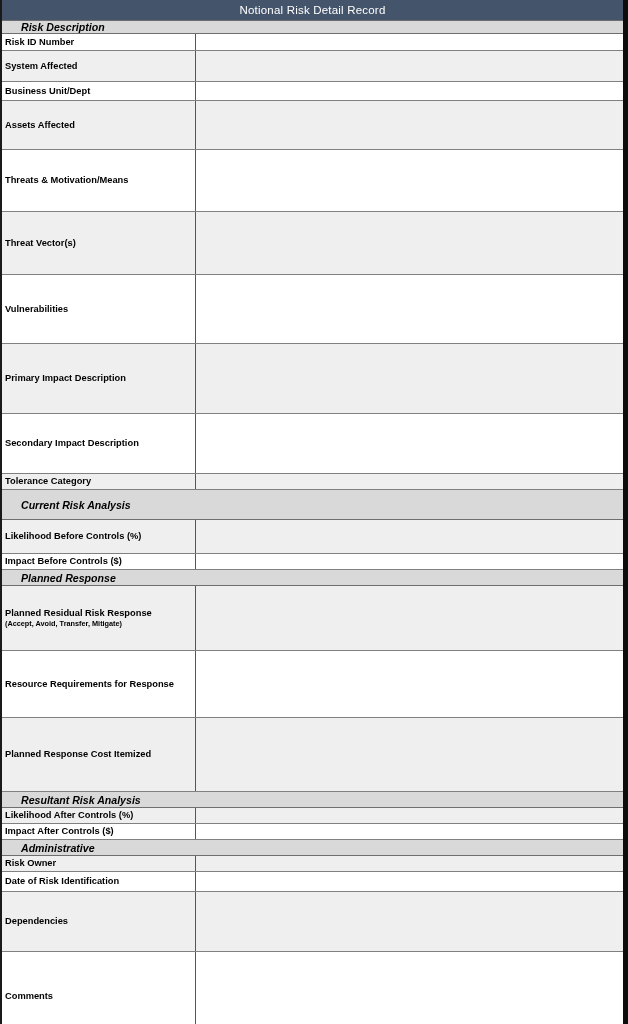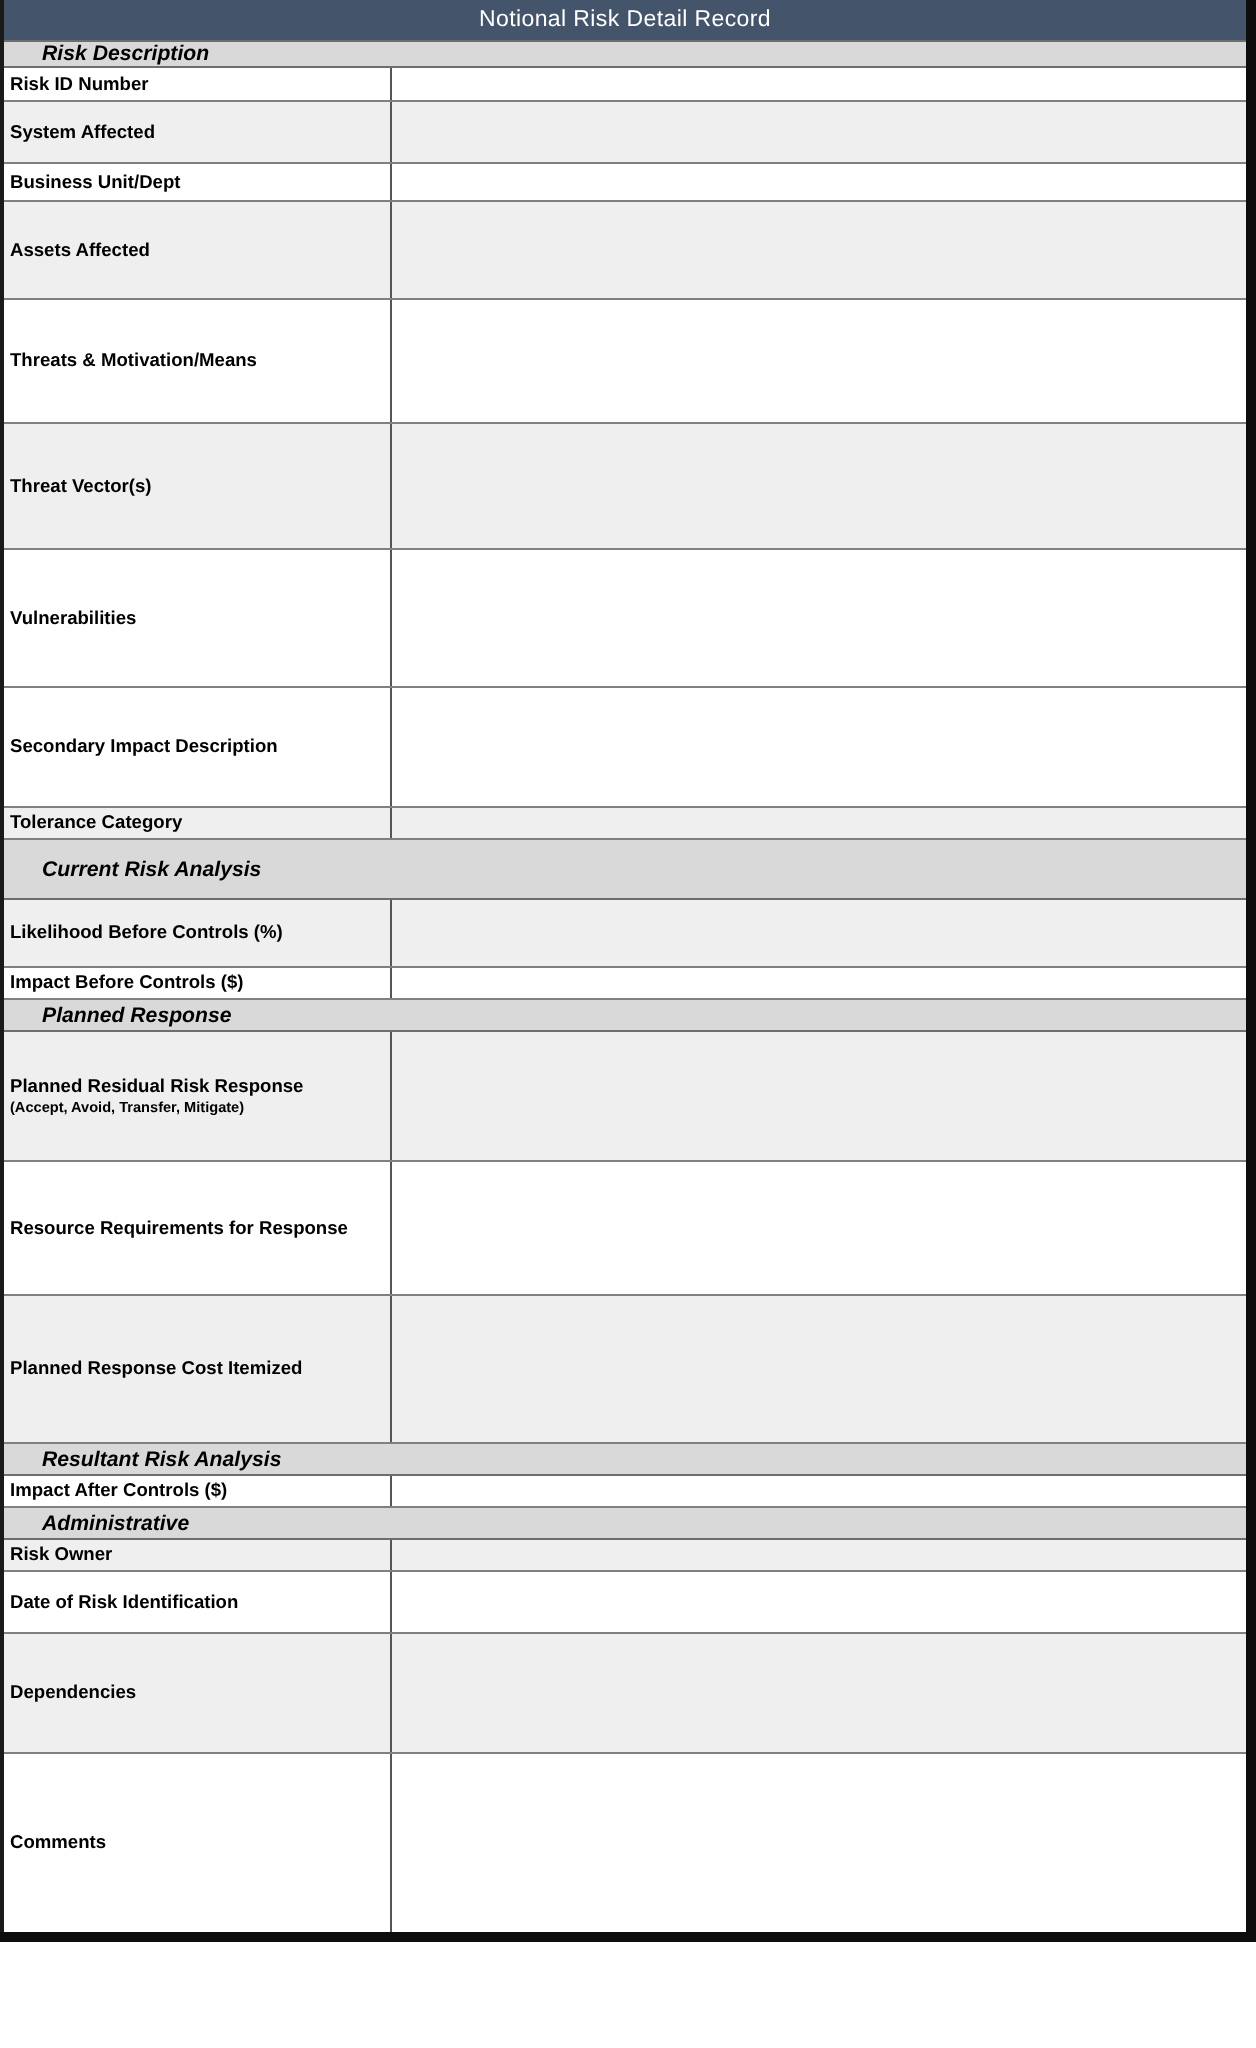--- a/index.html
+++ b/index.html
@@ -152,20 +152,24 @@
       <tr class="shade" style="height:63px">
         <td class="label">Threat Vector(s)</td>
         <td class="value"></td>
       </tr>
 
       <tr class="plain" style="height:69px">
         <td class="label">Vulnerabilities</td>
         <td class="value"></td>
       </tr>
 
+      <tr class="shade" style="height:70px">
+        <td class="label">Primary Impact Description</td>
+        <td class="value"></td>
+      </tr>
 
       <tr class="plain" style="height:60px">
         <td class="label">Secondary Impact Description</td>
         <td class="value"></td>
       </tr>
 
       <tr class="shade" style="height:16px">
         <td class="label label-red">Tolerance Category</td>
         <td class="value"></td>
       </tr>
@@ -203,36 +207,40 @@
 
       <tr class="shade" style="height:74px">
         <td class="label">Planned Response Cost Itemized</td>
         <td class="value"></td>
       </tr>
 
       <tr class="section" style="height:16px">
         <td colspan="2">Resultant Risk Analysis</td>
       </tr>
 
+      <tr class="shade" style="height:16px">
+        <td class="label">Likelihood After Controls (%)</td>
+        <td class="value"></td>
+      </tr>
 
       <tr class="plain" style="height:16px">
         <td class="label">Impact After Controls ($)</td>
         <td class="value"></td>
       </tr>
 
       <tr class="section" style="height:16px">
         <td colspan="2">Administrative</td>
       </tr>
 
       <tr class="shade" style="height:16px">
         <td class="label">Risk Owner</td>
         <td class="value"></td>
       </tr>
 
-      <tr class="plain" style="height:31px">
+      <tr class="plain" style="height:20px">
         <td class="label">Date of Risk Identification</td>
         <td class="value"></td>
       </tr>
 
       <tr class="shade" style="height:60px">
         <td class="label">Dependencies</td>
         <td class="value"></td>
       </tr>
 
       <tr class="plain" style="height:92px">

